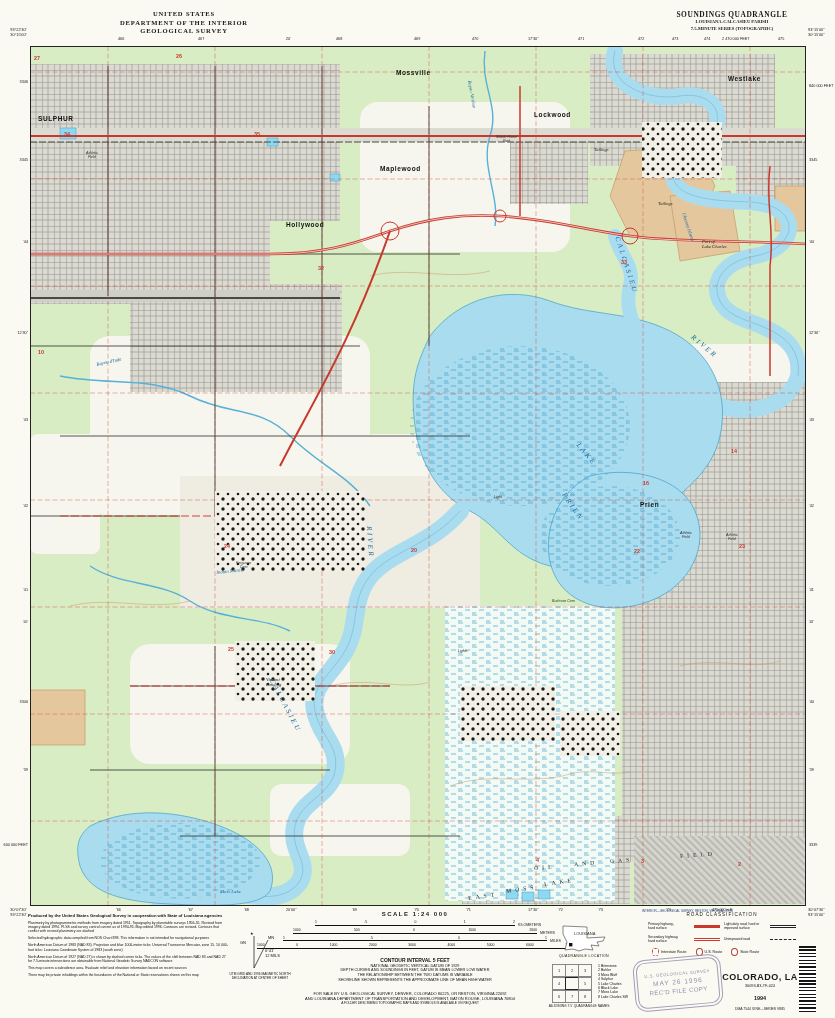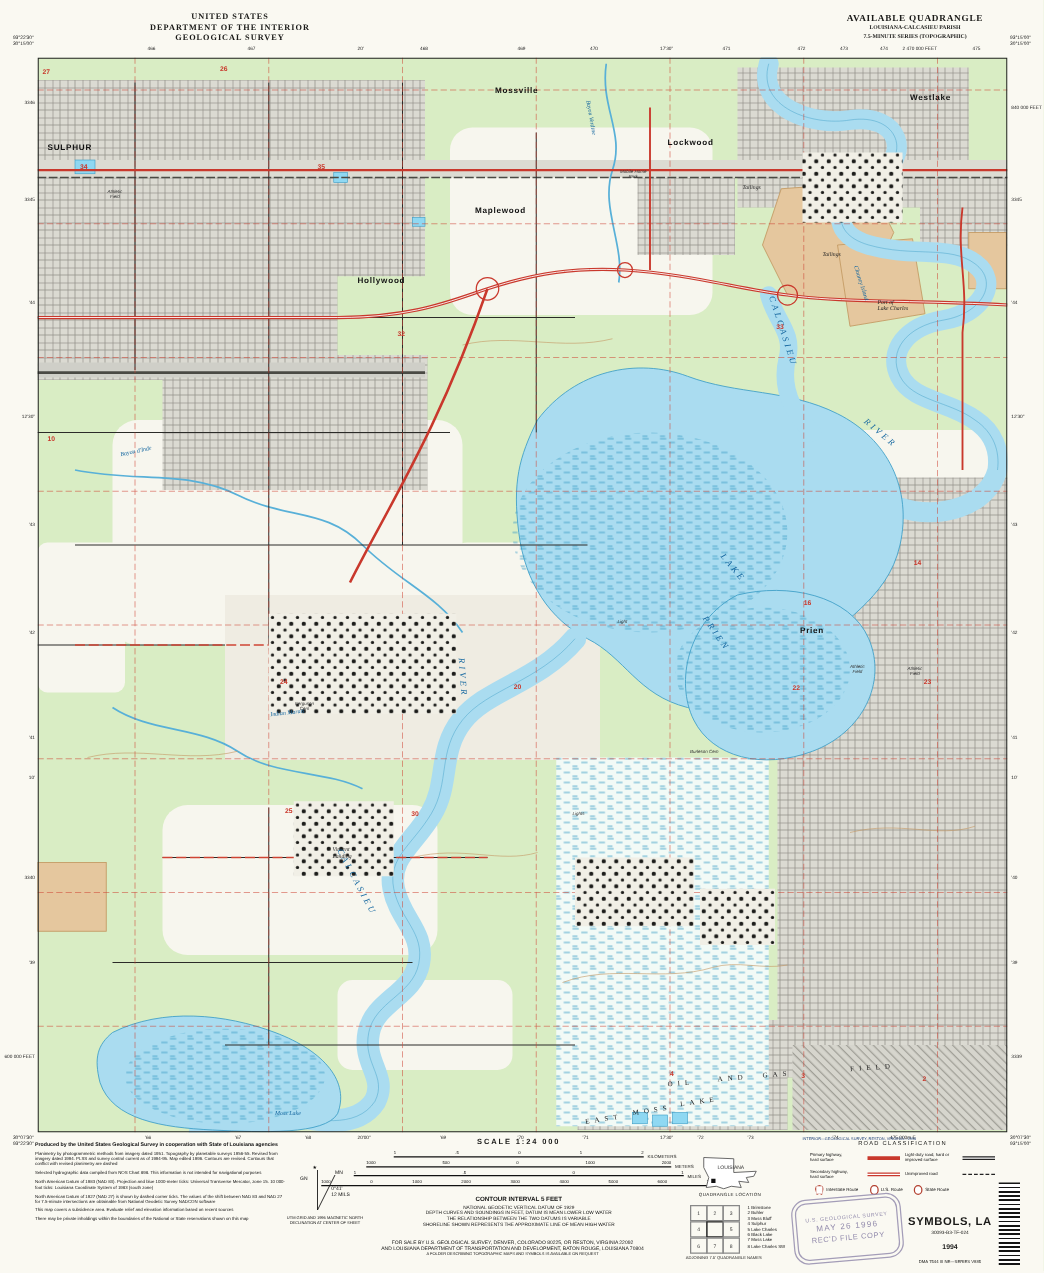--- a/index.html
+++ b/index.html
@@ -105,21 +105,21 @@
 </style>
 </head>
 <body>
 
 <div class="abs" id="hdr-left">
   <div>UNITED STATES</div>
   <div>DEPARTMENT OF THE INTERIOR</div>
   <div>GEOLOGICAL SURVEY</div>
 </div>
 <div class="abs" id="hdr-right">
-  <div class="l1">AVAILABLE QUADRANGLE</div>
+  <div class="l1">SOUNDINGS QUADRANGLE</div>
   <div class="l2">LOUISIANA-CALCASIEU PARISH</div>
   <div class="l3">7.5-MINUTE SERIES (TOPOGRAPHIC)</div>
 </div>
 
 <div class="abs" id="map-box">
 <svg id="map-svg" width="776" height="860" viewBox="0 0 776 860">
   <defs>
     <pattern id="city" width="12" height="12" patternUnits="userSpaceOnUse">
       <rect width="12" height="12" fill="#dbdad2"></rect>
       <path d="M0,0.3 H12 M0,6 H12 M0.3,0 V12 M6,0 V12" stroke="#908f87" stroke-width="0.6"></path>
@@ -554,18 +554,18 @@
     </div>
   </div>
 
 <div class="abs" id="stamp">
     <div class="stline st0">U.S. GEOLOGICAL SURVEY</div>
     <div class="stline st1">MAY 26 1996</div>
     <div class="stline st2">REC'D FILE COPY</div>
   </div>
 
 <div class="abs" id="titleblock">
-  <div id="tb-name">SYMBOLS, LA</div>
+  <div id="tb-name">COLORADO, LA</div>
   <div id="tb-code">30093-B3-TF-024</div>
   <div id="tb-year">1994</div>
   <div id="tb-series">DMA 7544 III NE—SERIES V885</div>
 </div>
 <div class="abs" id="barcode"></div>
 
 </body></html>

